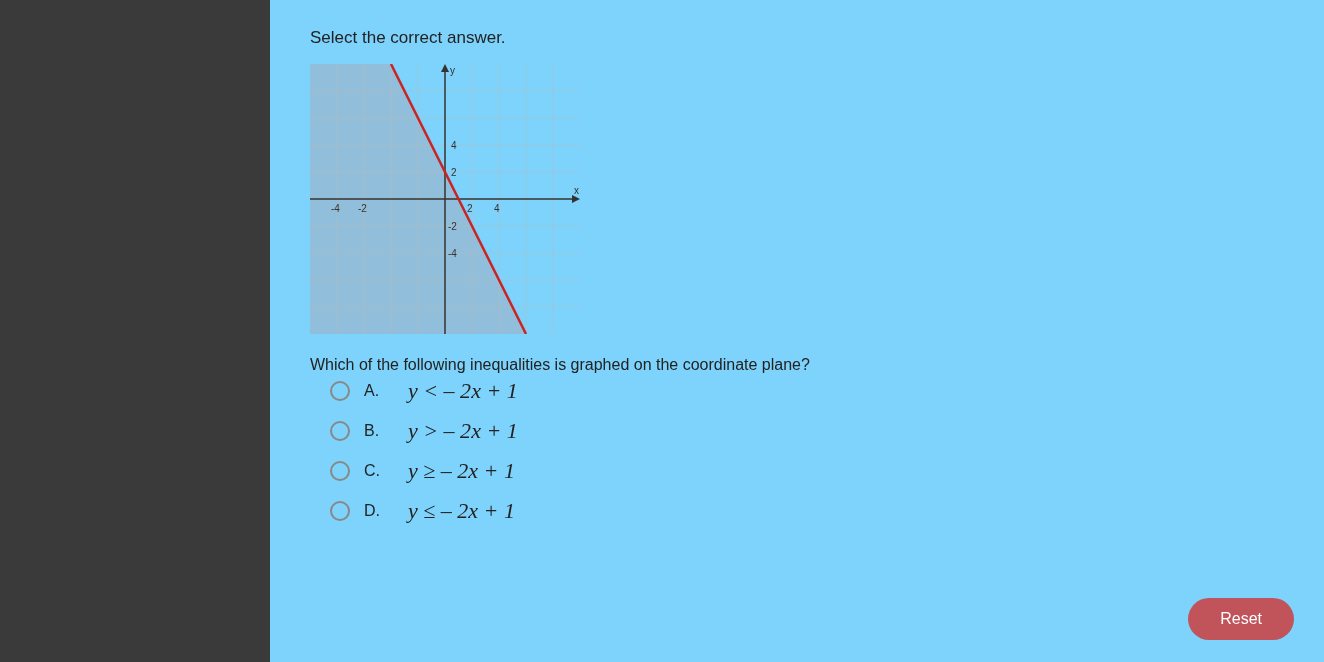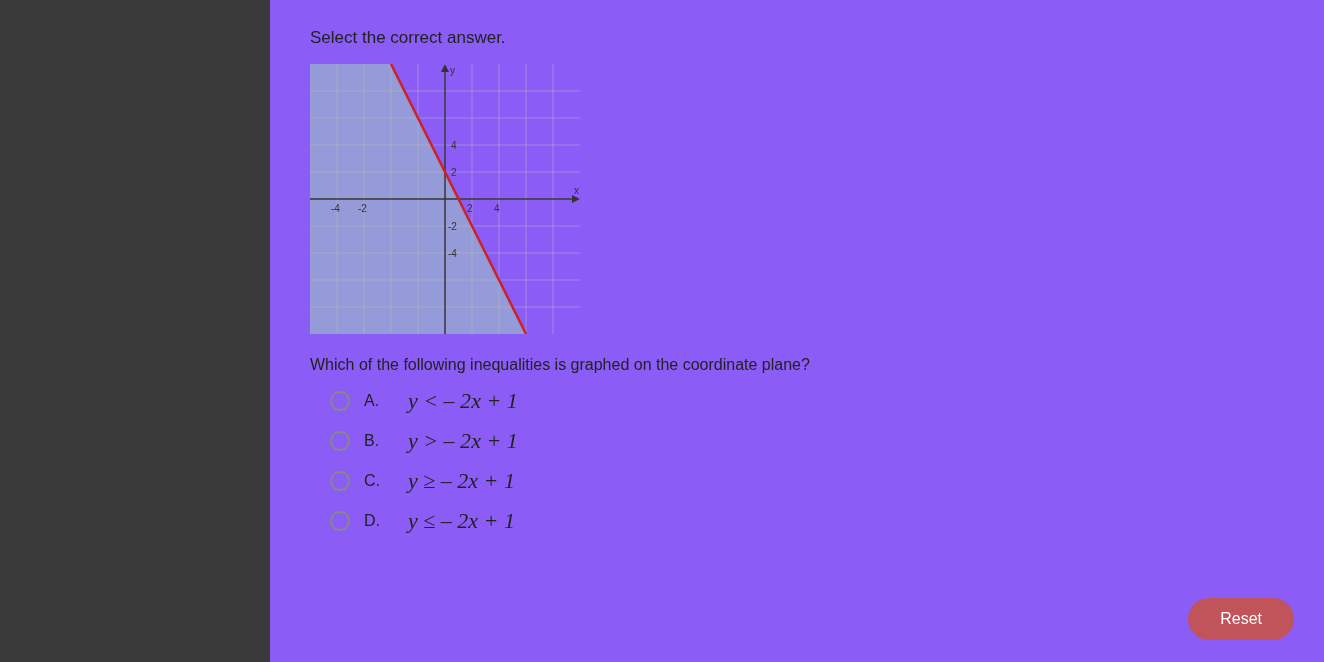--- a/index.html
+++ b/index.html
@@ -11,21 +11,21 @@
       display: flex;
       align-items: stretch;
     }
     .left-panel {
       width: 270px;
       background: #3a3a3a;
       flex-shrink: 0;
     }
     .main-content {
       flex: 1;
-      background: #8b5cf6;
+      background: #7dd3fc;
       padding: 28px 40px 20px 40px;
       display: flex;
       flex-direction: column;
       position: relative;
     }
     .instruction {
       font-size: 17px;
       color: #222;
       margin-bottom: 16px;
       font-family: Arial, sans-serif;
@@ -39,21 +39,21 @@
       height: 270px;
       display: inline-block;
     }
     .graph-canvas {
       width: 270px;
       height: 270px;
     }
     .question-text {
       font-size: 16px;
       color: #222;
-      margin-bottom: 14px;
+      margin-bottom: 4px;
       font-family: Arial, sans-serif;
       max-width: 620px;
     }
     .options {
       display: flex;
       flex-direction: column;
       gap: 14px;
       margin-left: 20px;
     }
     .option-row {

